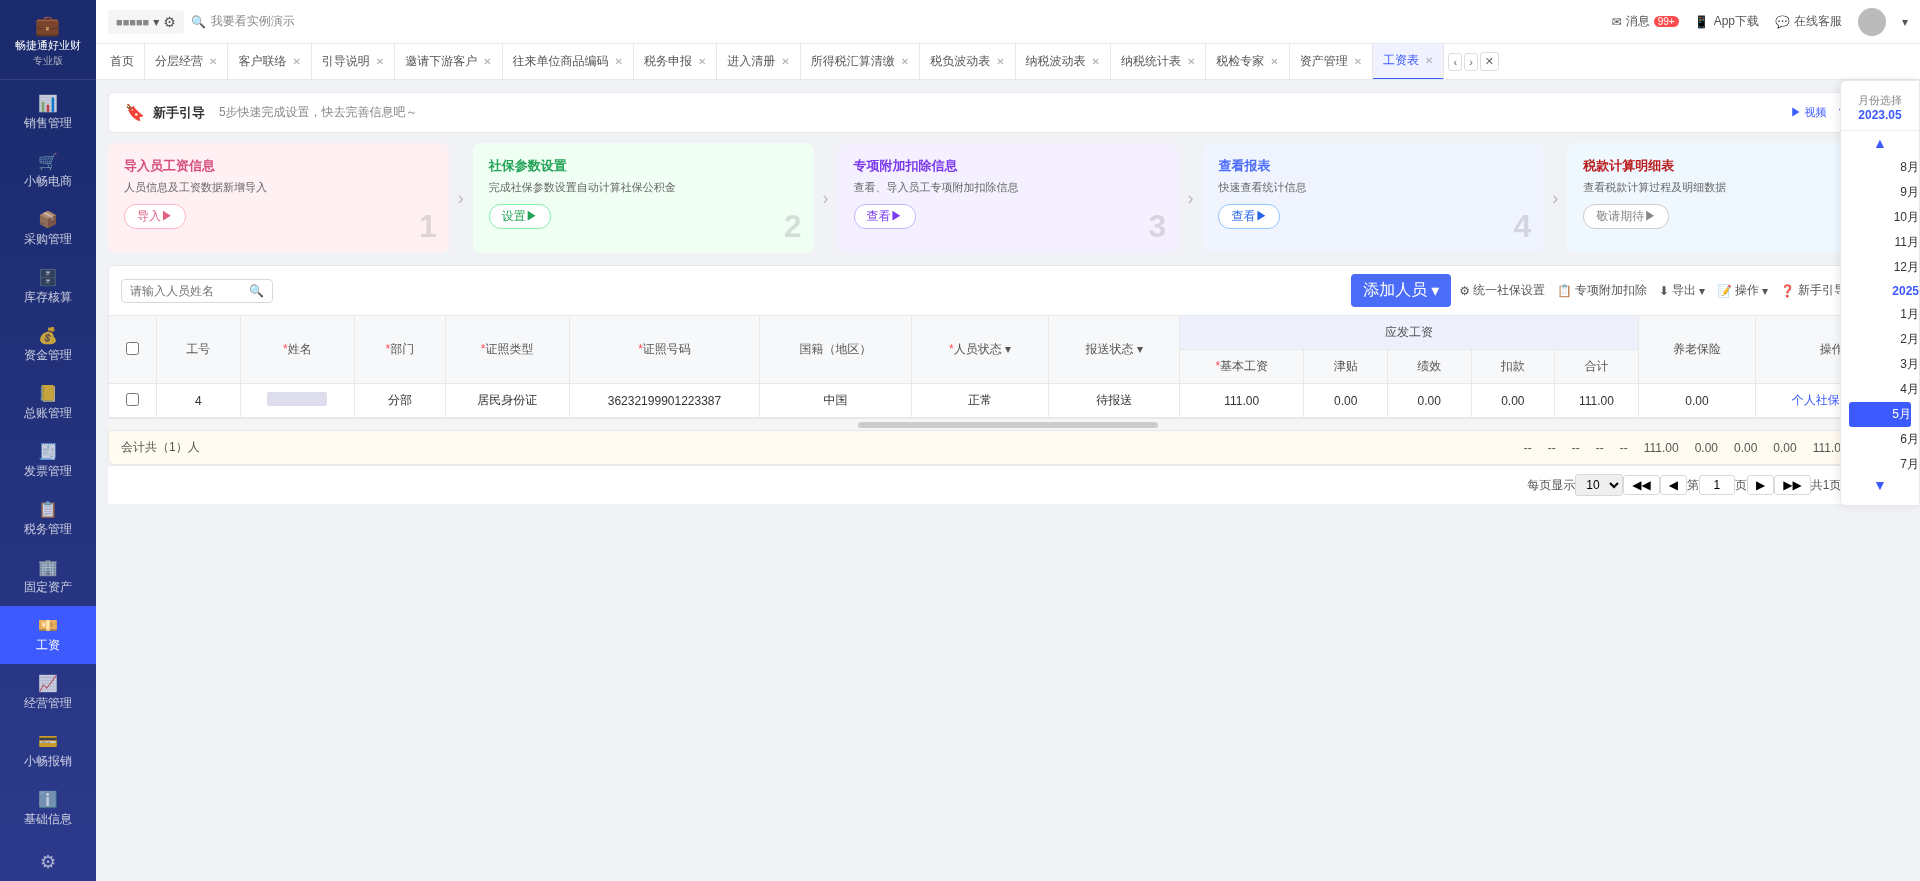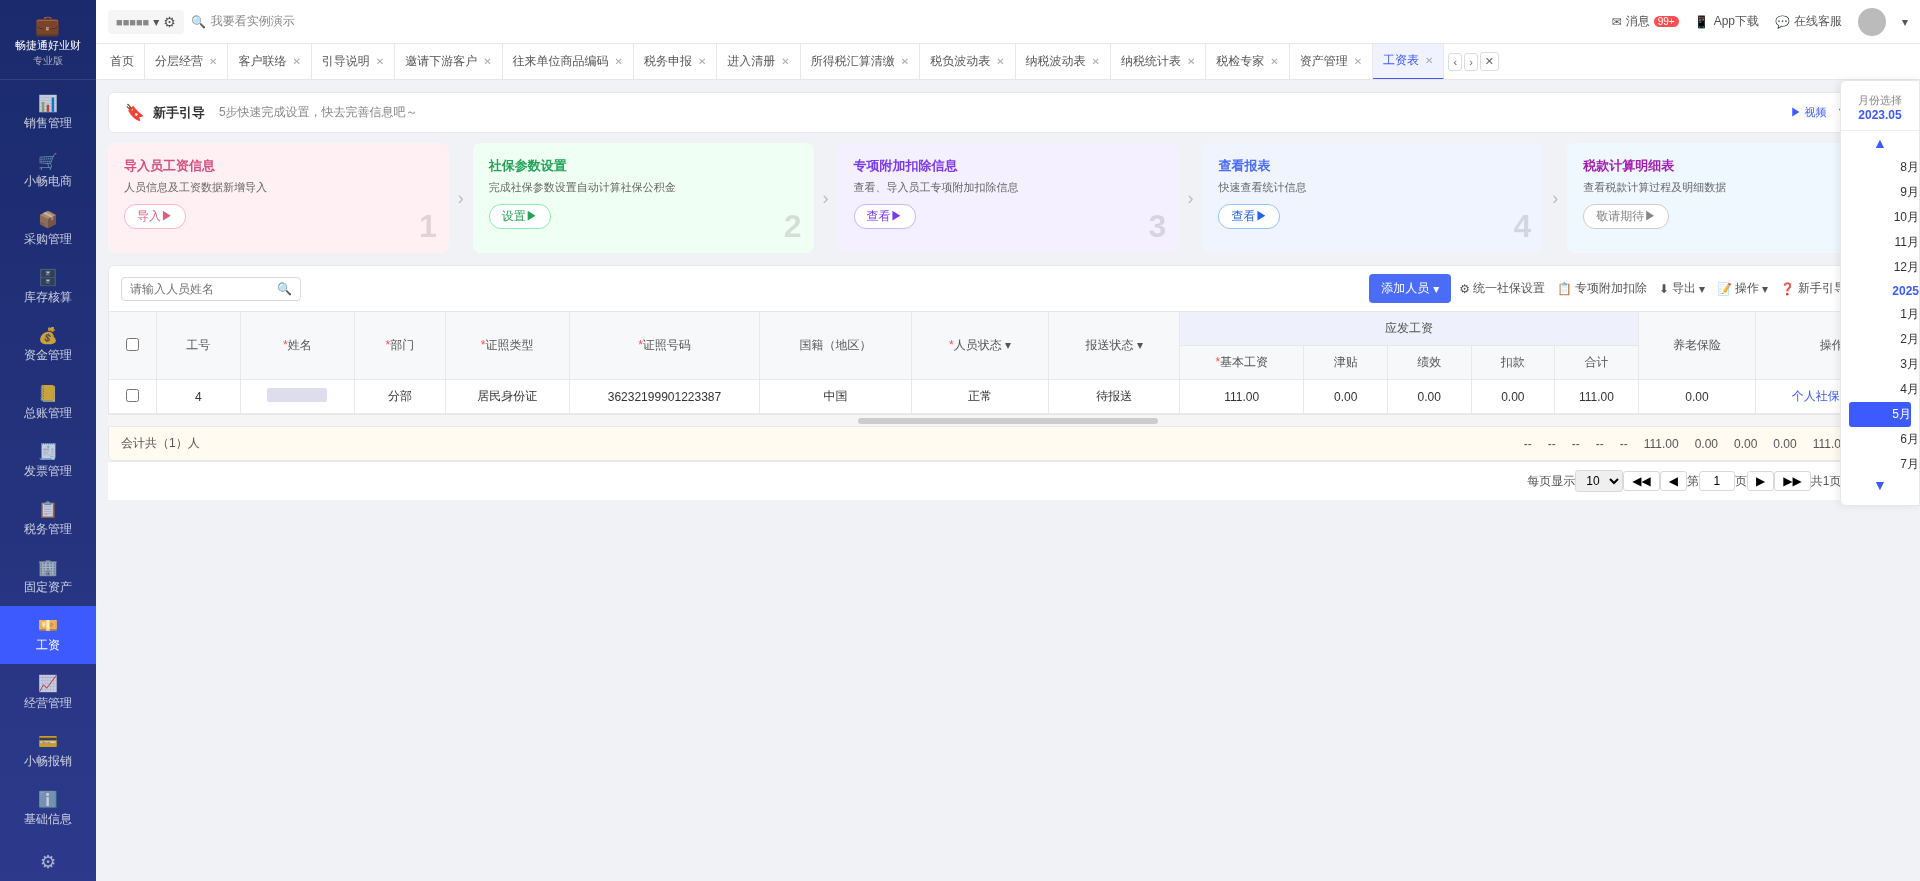--- a/index.html
+++ b/index.html
@@ -121,26 +121,26 @@
     .step-btn.blue-btn { background: #fff; border: 1px solid #93c5fd; color: #2563eb; }
     .step-btn.gray-btn { background: #fff; border: 1px solid #ccc; color: #888; }
 
     
     .table-toolbar {
       background: #fff; padding: 8px 12px; display: flex; align-items: center; gap: 8px;
       border: 1px solid #e8e8e8; border-bottom: none; border-radius: 6px 6px 0 0;
     }
     .search-input-wrap {
       display: flex; align-items: center; border: 1px solid #d9d9d9;
-      border-radius: 4px; padding: 4px 8px; gap: 4px; width: 180px;
+      border-radius: 4px; padding: 4px 8px; gap: 4px; width: 152px;
     }
     .search-input-wrap input { border: none; outline: none; font-size: 12px; width: 100%; color: #aaa; }
     .add-btn {
       background: #4a6cf7; color: #fff; border: none; border-radius: 4px;
-      padding: 6px 12px; font-size: 12px; cursor: pointer; display: flex; align-items: center; gap: 4px;
+      padding: 6px 12px; font-size: 16px; cursor: pointer; display: flex; align-items: center; gap: 4px;
       margin-left: auto;
     }
     .toolbar-actions { display: flex; align-items: center; gap: 12px; font-size: 12px; color: #555; }
     .toolbar-action-item { display: flex; align-items: center; gap: 3px; cursor: pointer; }
 
     
     .data-table { width: 100%; border-collapse: collapse; background: #fff; }
     .data-table th {
       background: #f7f8fa; border: 1px solid #e8e8e8;
       padding: 8px 17px; text-align: center; font-weight: 500; font-size: 12px; color: #555;
@@ -445,21 +445,21 @@
           <div class="step-title" style="color:#4a6cf7;">
             <span>查看报表</span>
           </div>
           <div class="step-desc">快速查看统计信息</div>
           <button class="step-btn blue-btn">查看▶</button>
           <span class="step-num">4</span>
         </div>
         <div class="step-arrow">›</div>
 
         <div class="step-card blue-light">
-          <div class="step-title" style="color:#a21caf;">
+          <div class="step-title" style="color:#b91c1c;">
             <span>税款计算明细表</span>
           </div>
           <div class="step-desc">查看税款计算过程及明细数据</div>
           <button class="step-btn gray-btn">敬请期待▶</button>
           <span class="step-num">5</span>
         </div>
       </div>
 
       <div class="table-toolbar">
         <div class="search-input-wrap">

